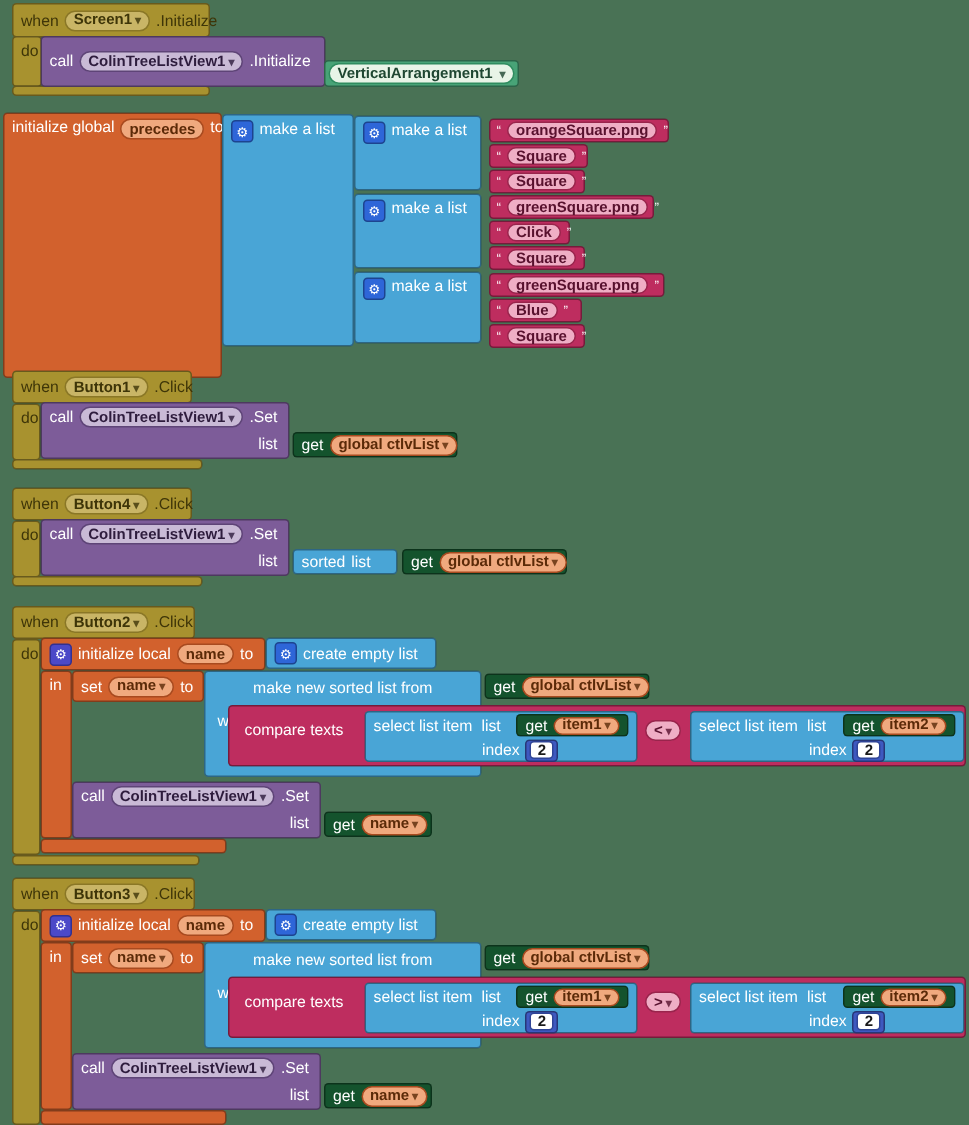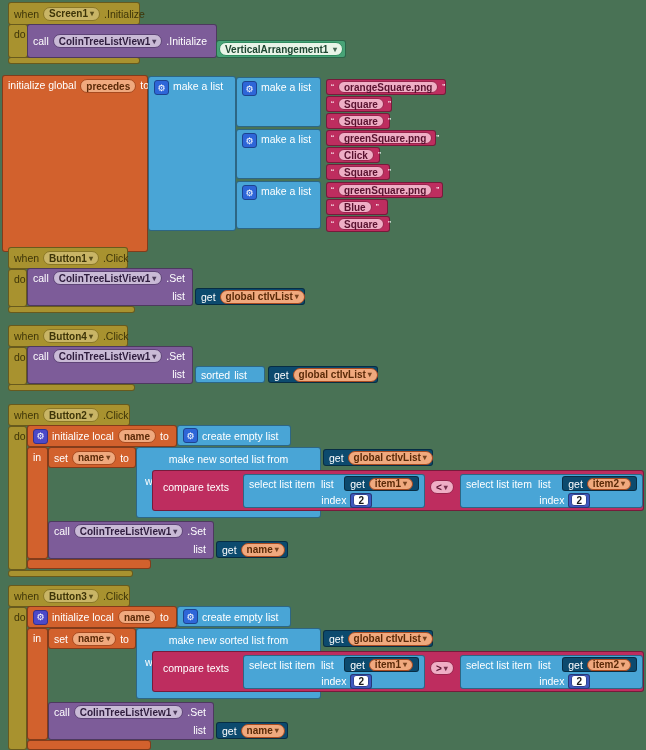--- a/index.html
+++ b/index.html
@@ -8,21 +8,21 @@
   .blk{position:absolute;box-sizing:border-box;border:1px solid rgba(0,0,0,.38);border-radius:3px;
        display:flex;align-items:center;gap:4px;font-size:10.5px;color:#fff;padding:0 5px;white-space:nowrap;}
   .col{flex-direction:column;align-items:stretch;padding:0;gap:0;}
   .row{display:flex;align-items:center;gap:4px;padding:0 5px;flex:1;}
   .end{justify-content:flex-end;}
   .center{justify-content:center;}
   .topalign{align-items:flex-start;padding-top:3px;}
   .gold{background:#A8922F;}
   .purple{background:#7D5C99;}
   .orange{background:#D2612D;}
-  .orange2{background:#0c4a6e;}
+  .orange2{background:#14532d;}
   .blue{background:#49A5D6;}
   .magenta{background:#BE2D5F;}
   .indigo{background:#3E59C0;}
   .green{background:#48A377;}
   .dark{color:#3E3508;}
   .field{height:14px;border-radius:8px;padding:0 5px;font-size:10px;font-weight:bold;
          display:inline-flex;align-items:center;gap:2px;box-sizing:border-box;}
   .f-gold{background:#C9B566;color:#3E3508;border:1px solid #8a7726;}
   .f-purple{background:#C9BAD6;color:#2E1C3D;border:1px solid #5e4477;}
   .f-orange{background:#F0A97E;color:#5B2A08;border:1px solid #a84a1f;}

